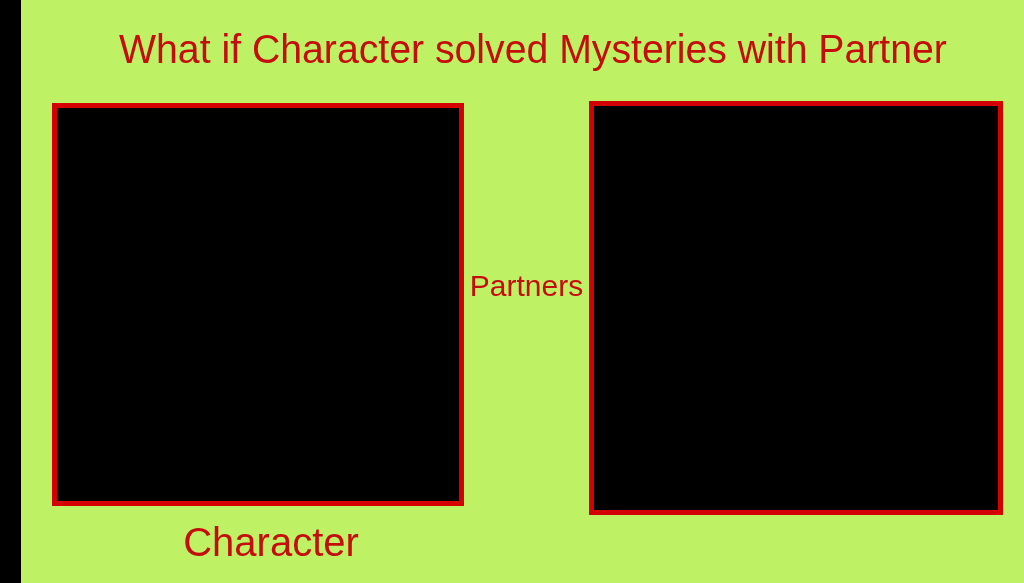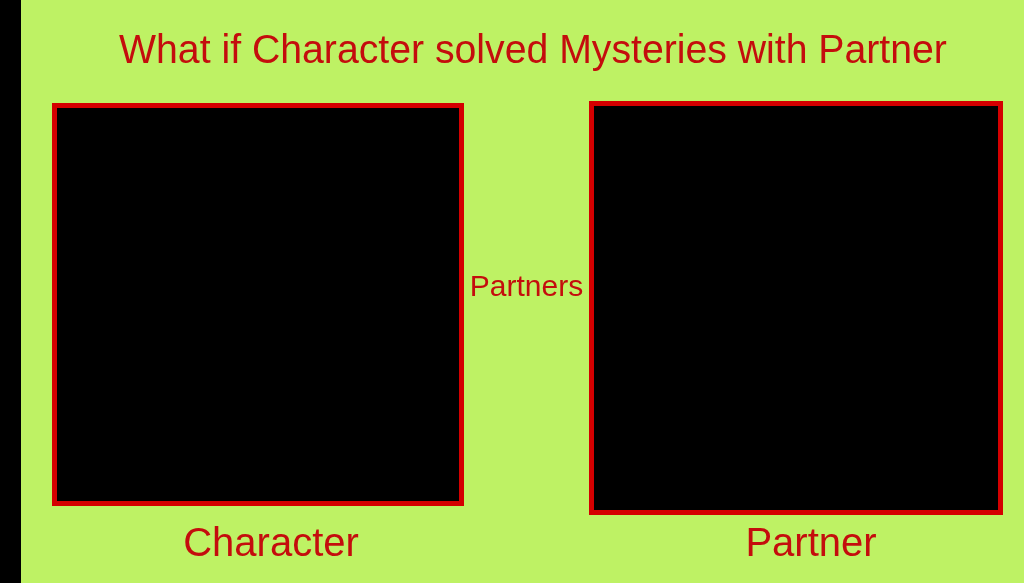--- a/index.html
+++ b/index.html
@@ -86,15 +86,14 @@
   <div class="placeholder-box box-left"></div>
 
   <div class="placeholder-box box-right"></div>
 
   <div class="connector">
     <div>Partners</div>
   </div>
 
   <div class="box-label label-left">Character</div>
 
-  <div class="box-label label-right">Partner</div>
 
 </div>
 
 </body></html>

